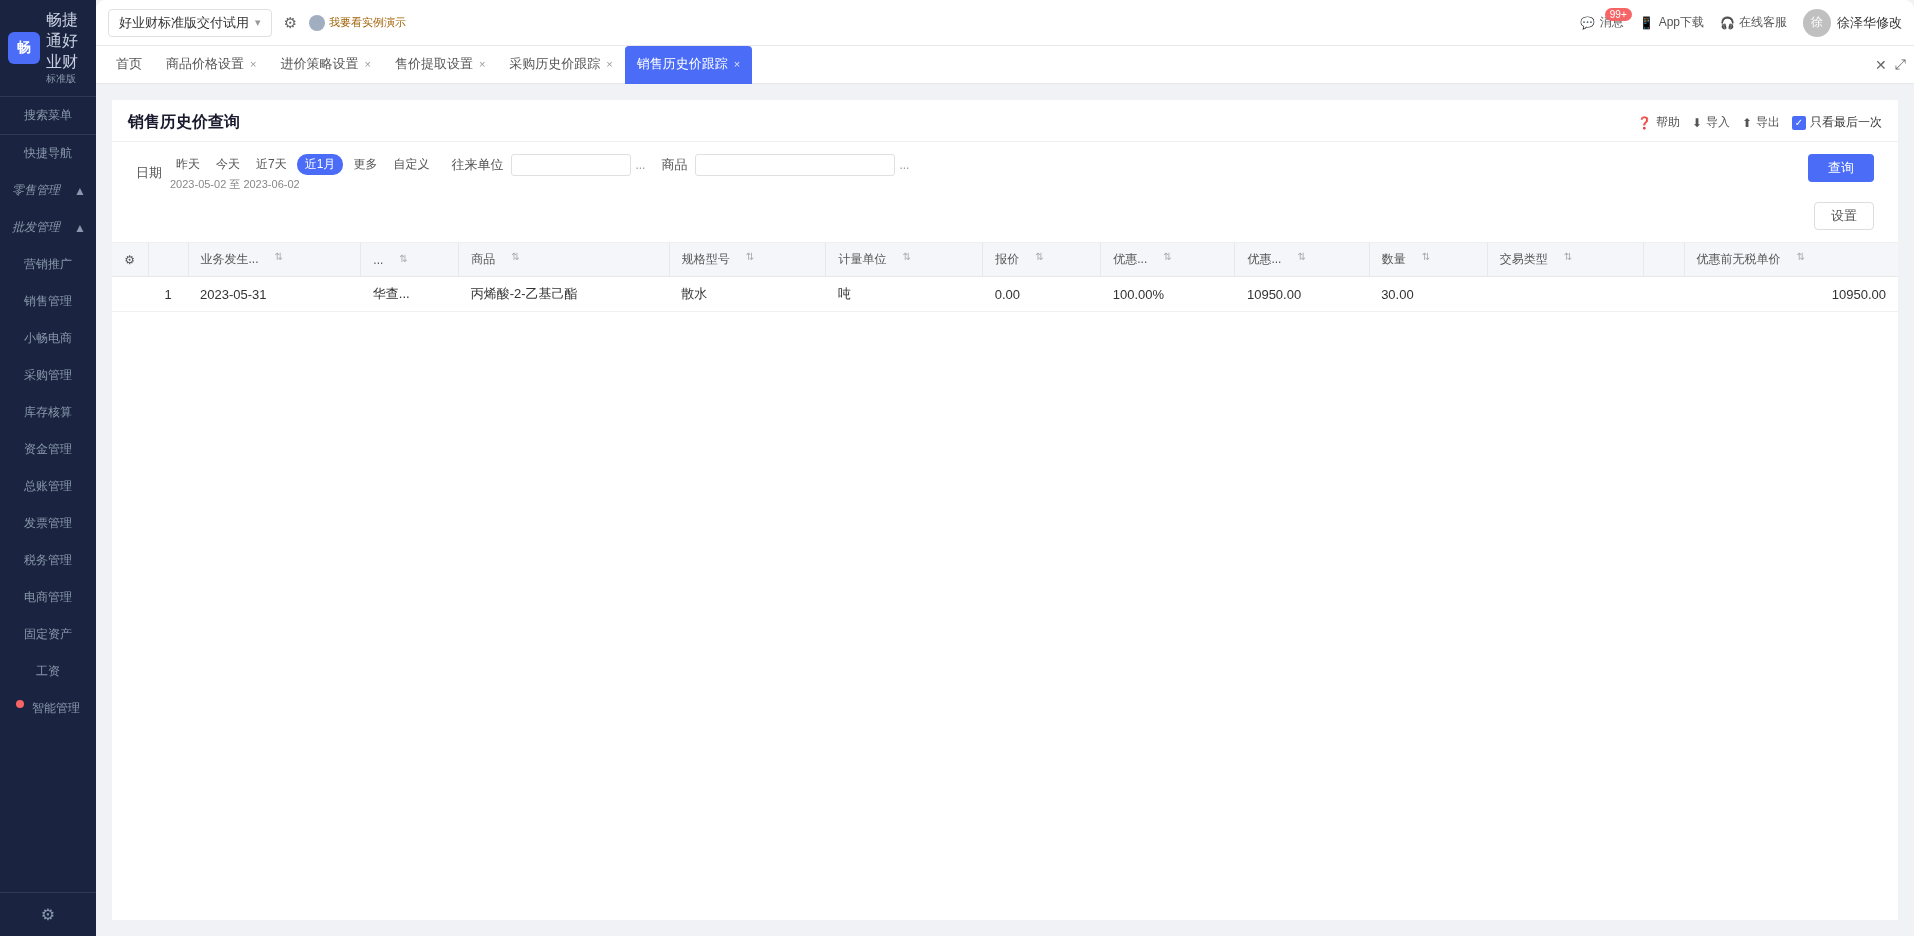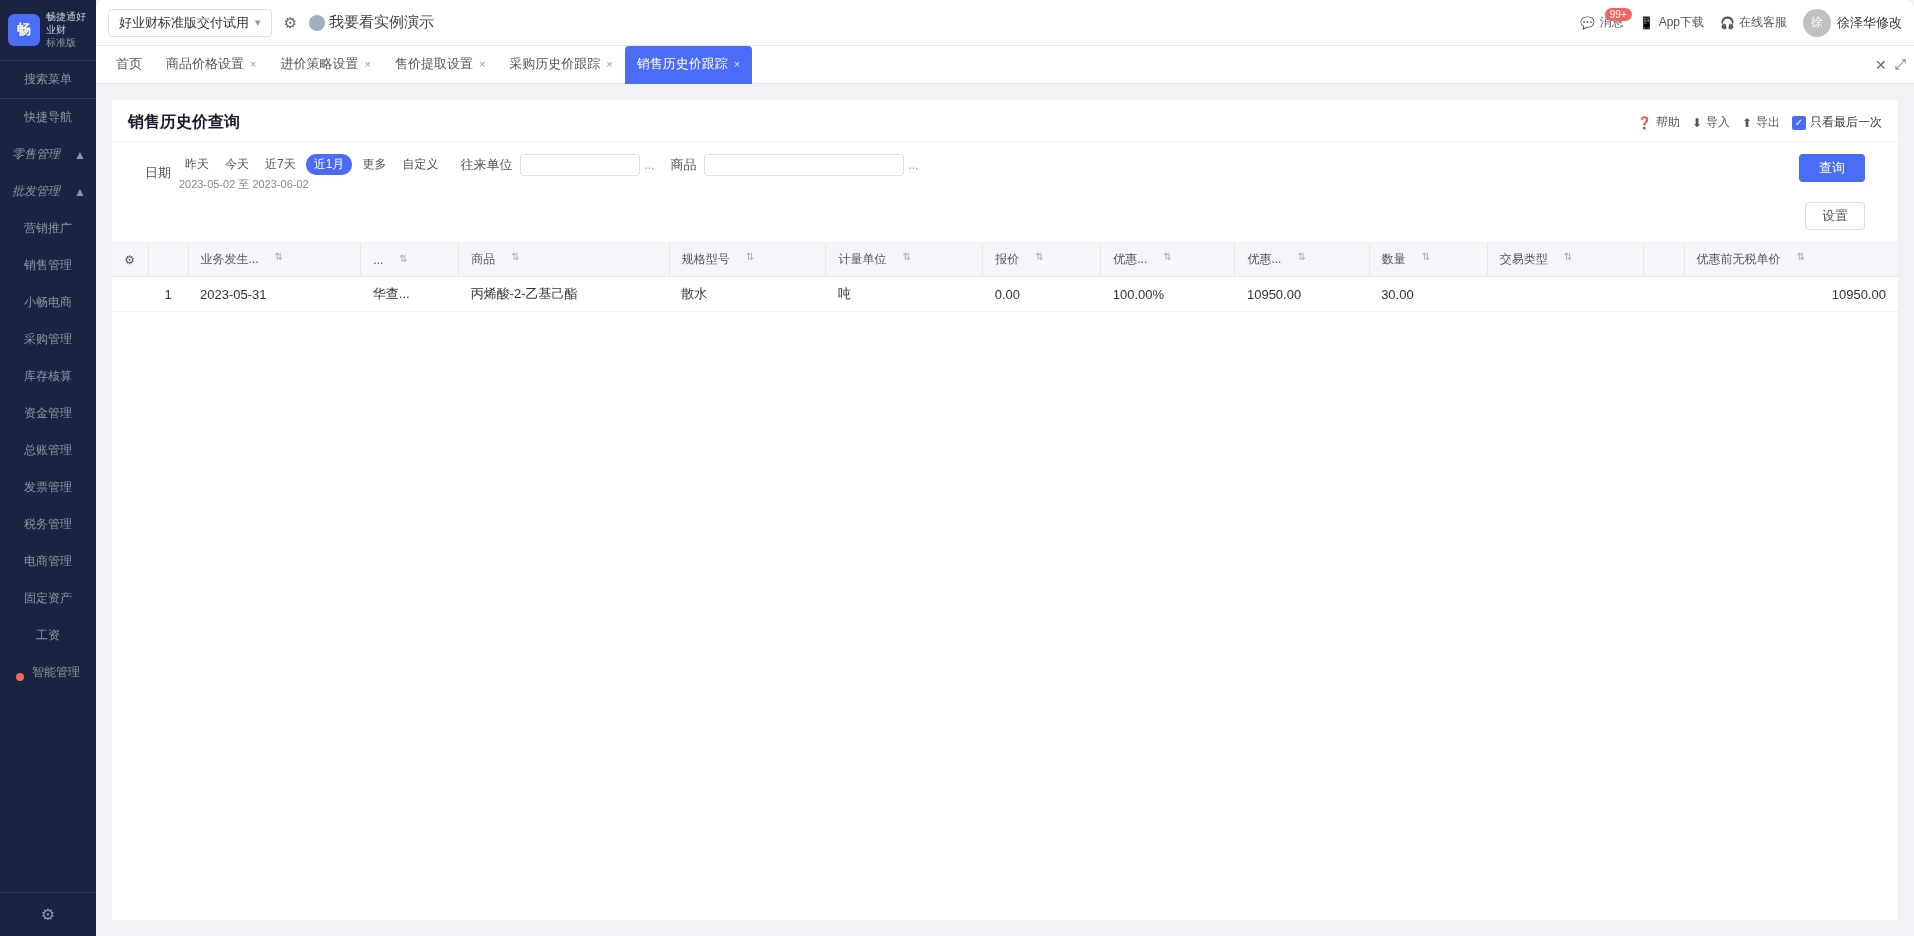--- a/index.html
+++ b/index.html
@@ -23,21 +23,21 @@
       border-bottom: 1px solid #2d3a55;
       min-height: 52px;
     }
     .sidebar-logo-icon {
       width: 32px; height: 32px;
       background: #4a6cf7;
       border-radius: 6px;
       display: flex; align-items: center; justify-content: center;
       color: white; font-size: 14px; font-weight: bold; flex-shrink: 0;
     }
-    .sidebar-logo-text { font-size: 10px; color: #c8d0e0; line-height: 1.3; }
+    .sidebar-logo-text { font-size: 16px; color: #c8d0e0; line-height: 1.3; }
     .sidebar-logo-sub { font-size: 10px; color: #8898aa; }
 
     .sidebar-search {
       padding: 10px 0;
       font-size: 12px;
       color: #8898aa;
       cursor: pointer;
       text-align: center;
       border-bottom: 1px solid #2d3a55;
     }
@@ -49,21 +49,21 @@
       color: #8898aa;
       cursor: pointer;
       display: flex;
       flex-direction: column;
       align-items: center;
       gap: 3px;
     }
     .sidebar-nav-item.has-arrow { flex-direction: row; justify-content: space-between; padding: 10px 10px 10px 12px; }
     .sidebar-nav-item.has-arrow .nav-label { flex: 1; text-align: left; font-style: italic; }
     .sidebar-dot { width: 8px; height: 8px; background: #f56565; border-radius: 50%; margin-right: 4px; }
-    .sidebar-nav-item.has-dot { flex-direction: row; justify-content: center; align-items: flex-end; gap: 4px; }
+    .sidebar-nav-item.has-dot { flex-direction: row; justify-content: center; align-items: flex-start; gap: 4px; }
 
     .sidebar-bottom {
       margin-top: auto;
       border-top: 1px solid #2d3a55;
     }
     .sidebar-settings {
       padding: 12px;
       text-align: center;
       color: #8898aa;
       cursor: pointer;
@@ -98,21 +98,21 @@
       padding: 4px 10px;
       border: 1px solid #e0e0e0;
       border-radius: 4px;
       cursor: pointer;
       font-size: 13px;
       color: #333;
       min-width: 160px;
     }
     .topbar-selector .arrow { color: #999; font-size: 11px; }
     .topbar-gear { color: #666; cursor: pointer; font-size: 15px; }
-    .topbar-demo { color: #404040; font-size: 15px; display: flex; align-items: center; gap: 4px; cursor: pointer; }
+    .topbar-demo { color: #a16207; font-size: 11px; display: flex; align-items: center; gap: 4px; cursor: pointer; }
     .topbar-demo:before { content: ''; width: 16px; height: 16px; background: #a0aec0; border-radius: 50%; display: inline-block; }
 
     .topbar-right {
       margin-left: auto;
       display: flex;
       align-items: center;
       gap: 16px;
     }
     .topbar-badge-item {
       display: flex;
@@ -236,21 +236,21 @@
     .checkbox-checked {
       width: 14px; height: 14px;
       background: #4a6cf7;
       border-radius: 2px;
       display: flex; align-items: center; justify-content: center;
       color: white; font-size: 10px;
     }
 
     
     .filter-area {
-      padding: 12px 33px;
+      padding: 12px 24px;
       display: flex;
       align-items: flex-start;
       gap: 16px;
       border-bottom: 1px solid #f0f0f0;
       flex-shrink: 0;
       flex-wrap: wrap;
     }
     .filter-group {
       display: flex;
       align-items: center;

